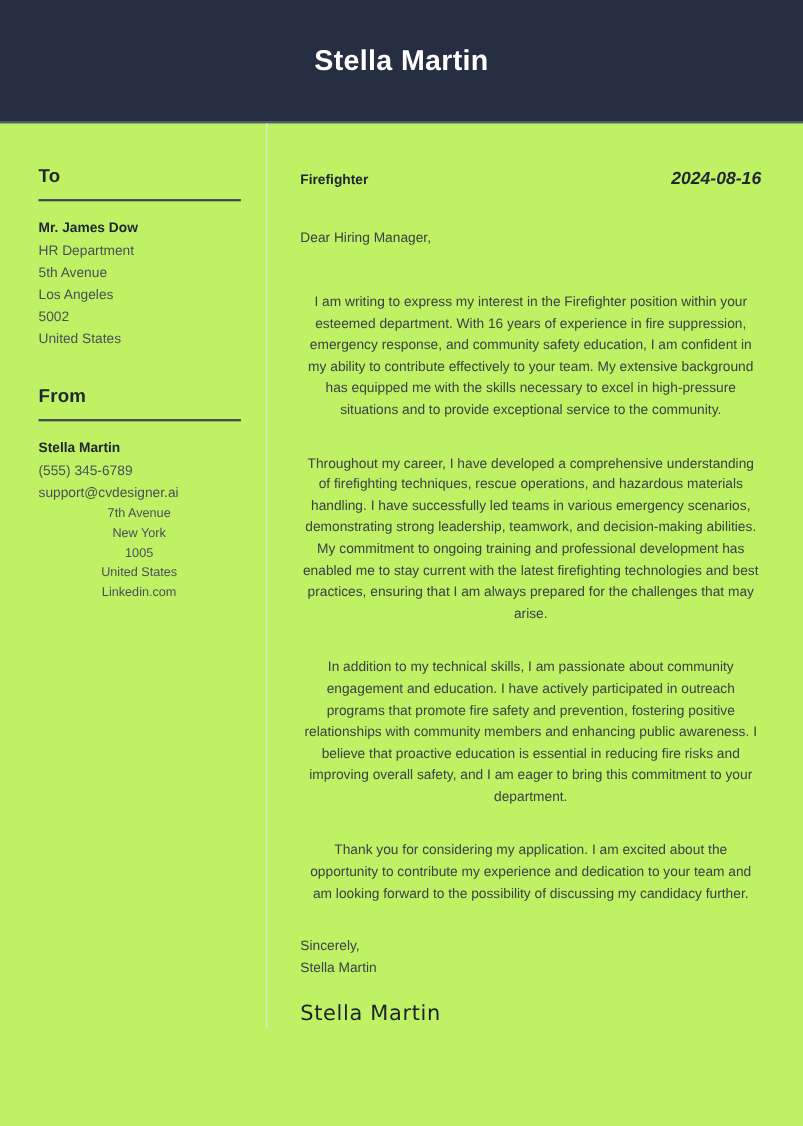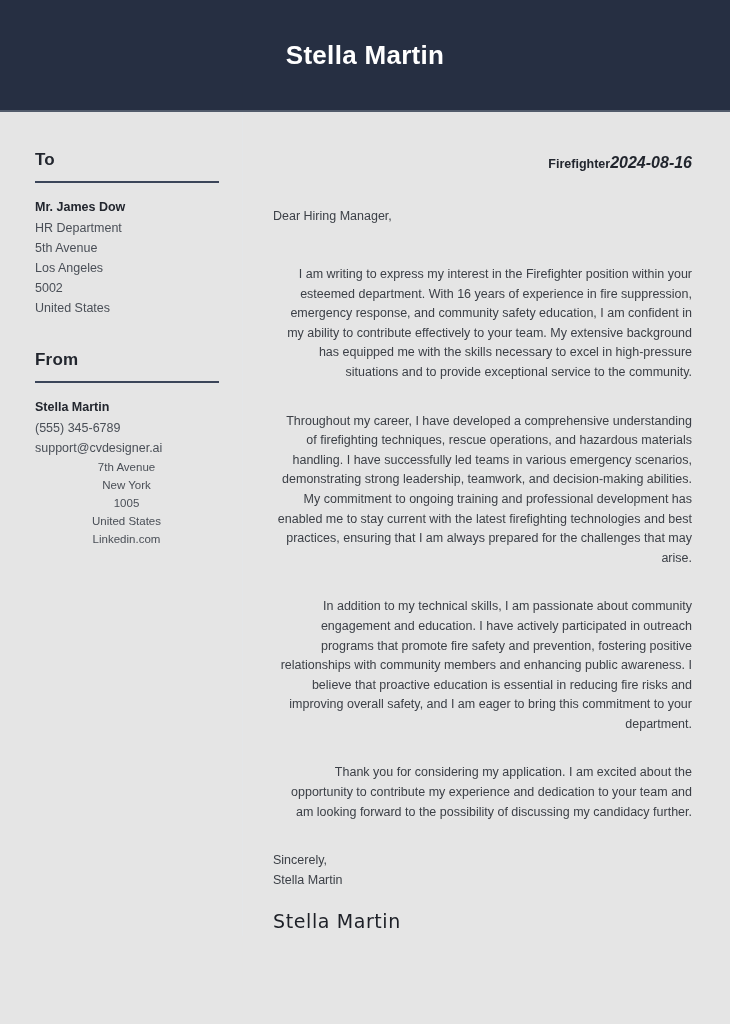--- a/index.html
+++ b/index.html
@@ -11,21 +11,21 @@
     width: 730px;
     height: 1024px;
     font-family: "Liberation Sans", sans-serif;
     color: #333333;
     -webkit-font-smoothing: antialiased;
   }
   .page {
     position: relative;
     width: 730px;
     height: 1024px;
-    background: #e5e5e5;
+    background: #bef264;
     overflow: hidden;
   }
 
   
   .header {
     height: 112px;
     background: #262f42;
     display: flex;
     align-items: center;
     justify-content: center;
@@ -92,21 +92,21 @@
     line-height: 18px;
     text-align: center;
   }
   .block-gap {
     height: 32px;
   }
 
   
   .meta-row {
     display: flex;
-    justify-content: flex-end;
+    justify-content: space-between;
     align-items: baseline;
     margin-bottom: 34px;
   }
   .job-title {
     font-size: 12.5px;
     font-weight: bold;
     color: #22262e;
   }
   .letter-date {
     font-size: 16px;
@@ -118,21 +118,21 @@
     font-size: 12.5px;
     color: #3c4047;
     line-height: 20px;
     margin-bottom: 39px;
   }
   .para {
     font-size: 12.5px;
     color: #3c4047;
     line-height: 19.6px;
     margin: 0 0 29px 0;
-    text-align: right;
+    text-align: center;
   }
   .closing-line {
     font-size: 12.5px;
     color: #3c4047;
     line-height: 19.6px;
   }
   .signature {
     margin-top: 20px;
     font-size: 19px;
     color: #1d2027;

